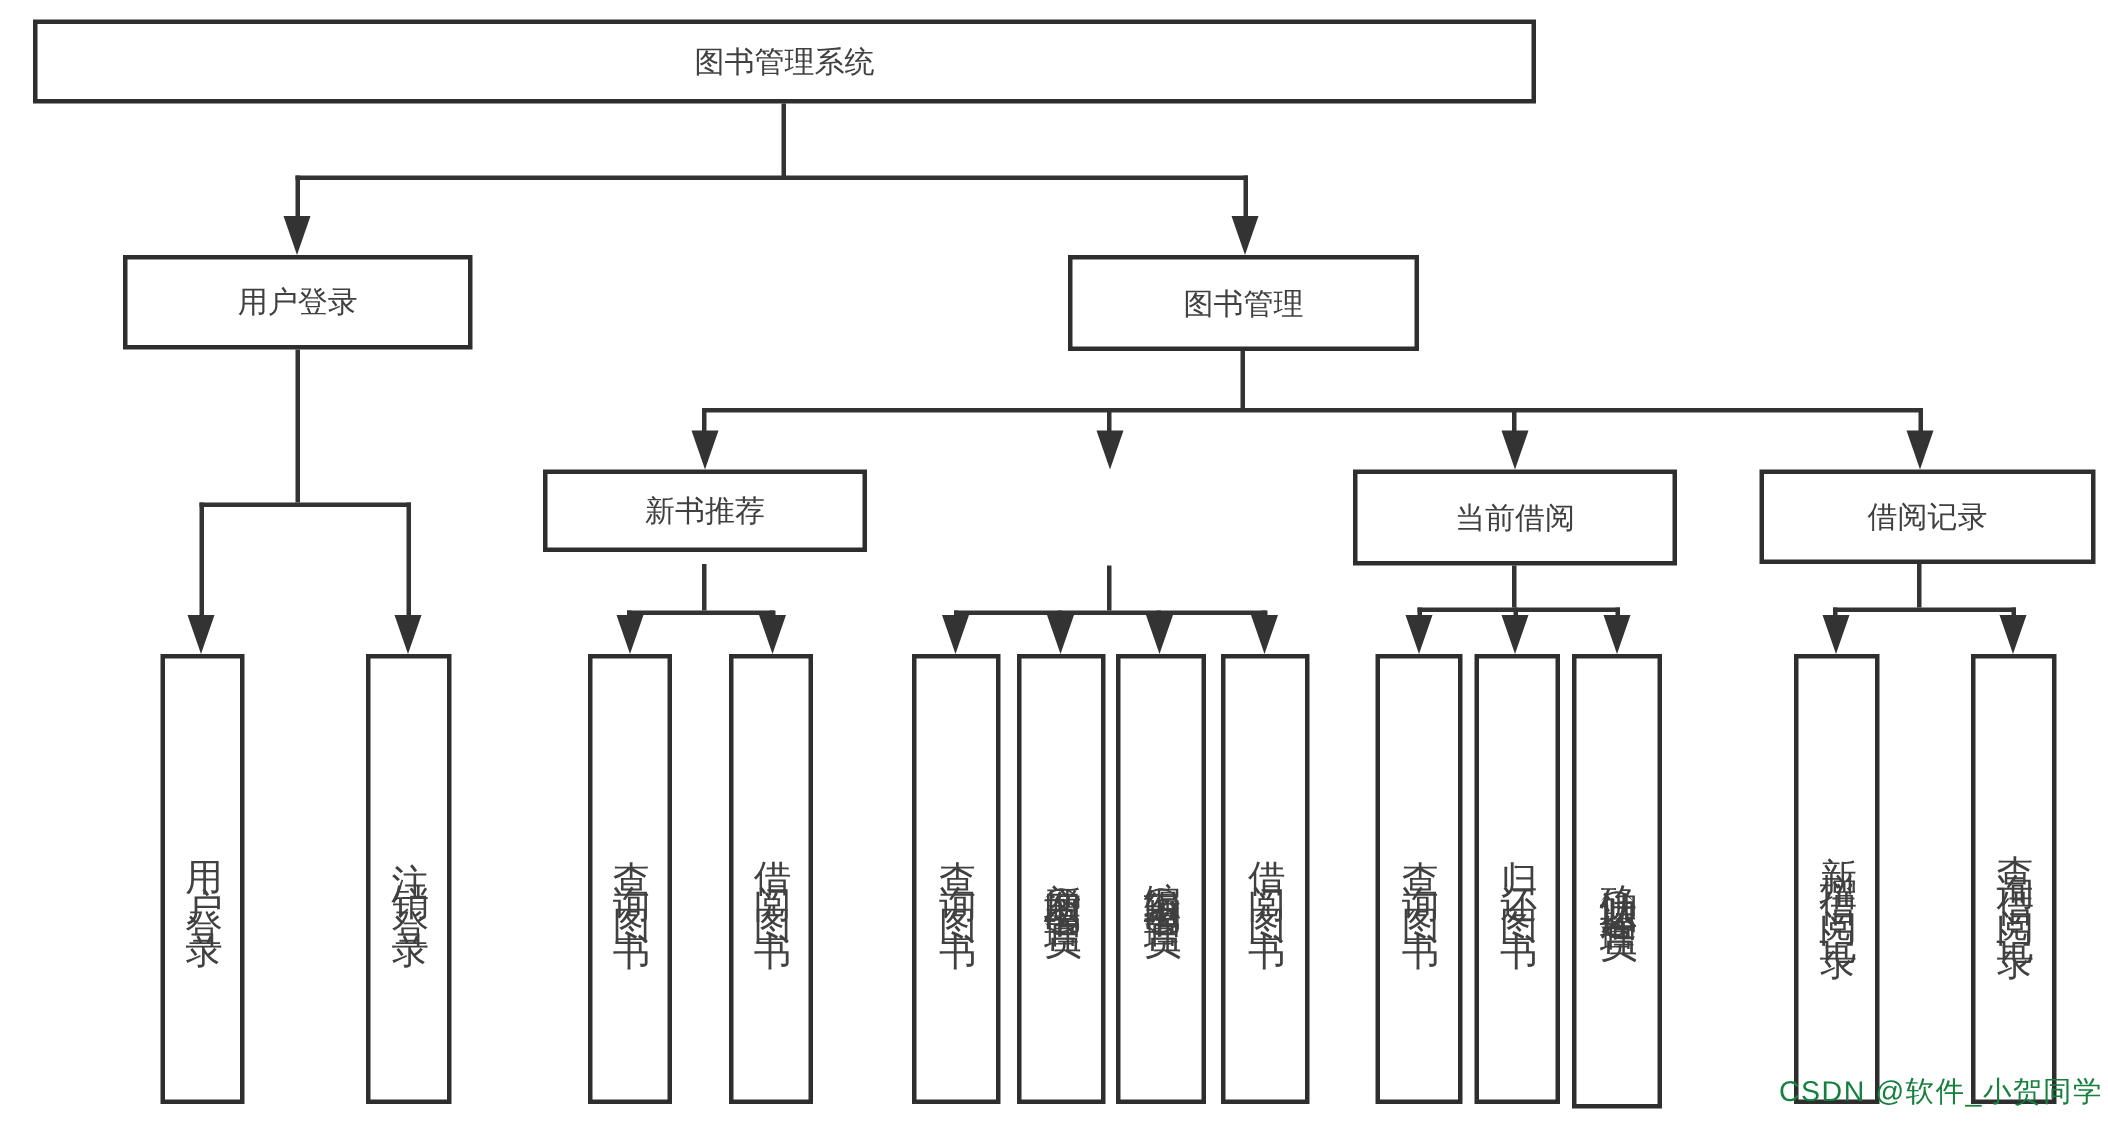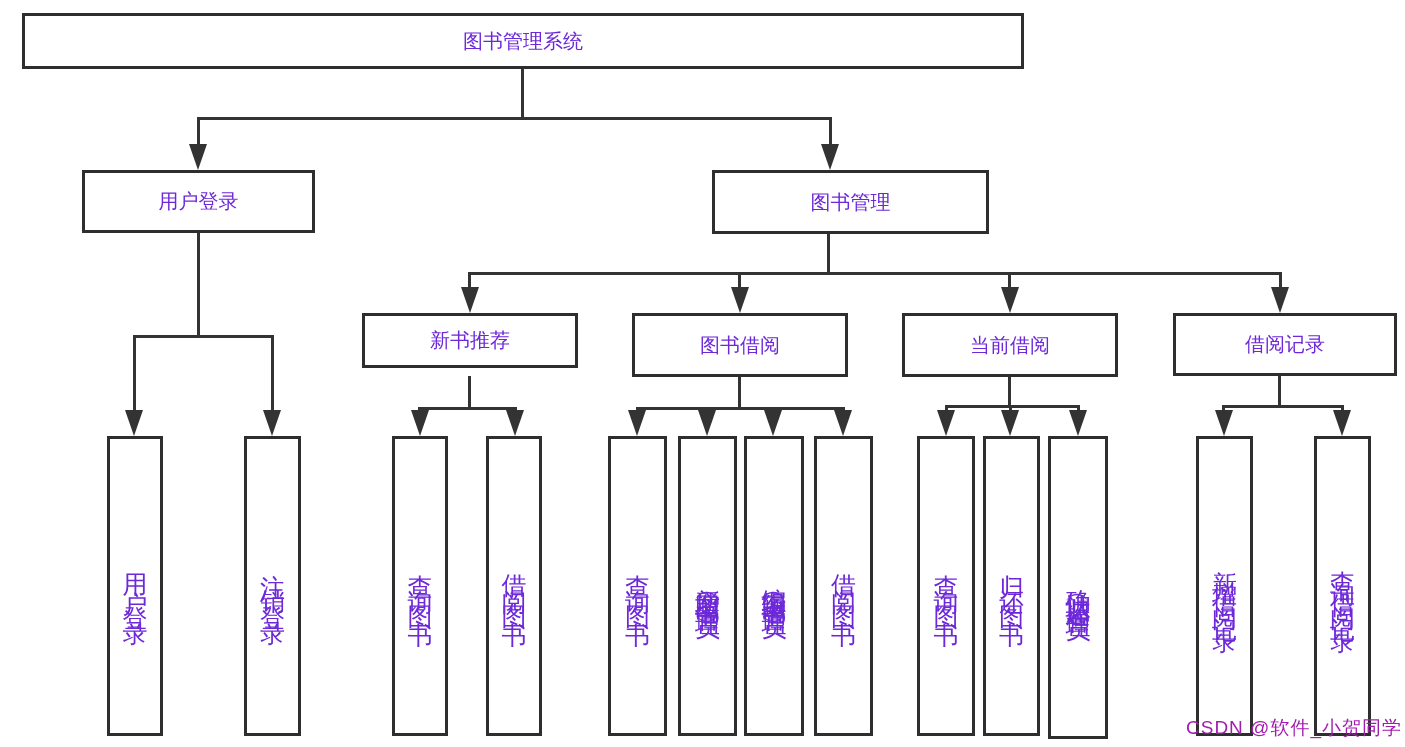--- a/index.html
+++ b/index.html
@@ -3,51 +3,50 @@
 <meta charset="utf-8">
 <style>
   html,body{margin:0;padding:0;background:#fff;}
   .stage{
     position:relative;width:1405px;height:747px;background:#ffffff;overflow:hidden;
     font-family:"Liberation Sans","DejaVu Sans",sans-serif;color:#1c1c1c;
   }
   .node{
     position:absolute;box-sizing:border-box;background:#fff;border:3px solid #2e2e2e;
     display:flex;align-items:center;justify-content:center;
-    font-size:20px;color:#6d28d9;white-space:nowrap;
+    font-size:20px;color:#404040;white-space:nowrap;
   }
   .vnode{
     writing-mode:vertical-rl;text-orientation:mixed;
     font-size:25px;line-height:1;letter-spacing:4px;white-space:normal;
   }
   .sp4{letter-spacing:16px;}
   .sp6{letter-spacing:12px;}
   .ln{position:absolute;background:#333333;}
   .arrow{
     position:absolute;width:0;height:0;
     border-left:9px solid transparent;border-right:9px solid transparent;
     border-top:26px solid #333333;
   }
   .watermark{
-    position:absolute;left:1186px;top:715px;font-size:19px;color:#a21caf;
+    position:absolute;left:1186px;top:715px;font-size:19px;color:#15803d;
     letter-spacing:1px;white-space:nowrap;
   }
 </style>
 </head>
 <body>
 
 <div class="stage">
 
   <div class="node" style="left:22px;top:13px;width:1002px;height:56px;">图书管理系统</div>
 
   <div class="node" style="left:82px;top:170px;width:233px;height:63px;">用户登录</div>
-  <div class="node" style="left:712px;top:170px;width:277px;height:64px;">图书管理</div>
+  <div class="node" style="left:712px;top:170px;width:234px;height:64px;">图书管理</div>
 
   <div class="node" style="left:362px;top:313px;width:216px;height:55px;">新书推荐</div>
-  <div class="node" style="left:632px;top:313px;width:216px;height:64px;">图书借阅</div>
   <div class="node" style="left:902px;top:313px;width:216px;height:64px;text-align:center;">当前借阅</div>
   <div class="node" style="left:1173px;top:313px;width:224px;height:63px;">借阅记录</div>
 
   <div class="node vnode sp4" style="left:107px;top:436px;width:56px;height:300px;">用户登录</div>
   <div class="node vnode sp4" style="left:244px;top:436px;width:57px;height:300px;">注销登录</div>
 
   <div class="node vnode sp4" style="left:392px;top:436px;width:56px;height:300px;">查询图书</div>
   <div class="node vnode sp4" style="left:486px;top:436px;width:56px;height:300px;">借阅图书</div>
 
   <div class="node vnode sp4" style="left:608px;top:436px;width:59px;height:300px;">查询图书</div>

